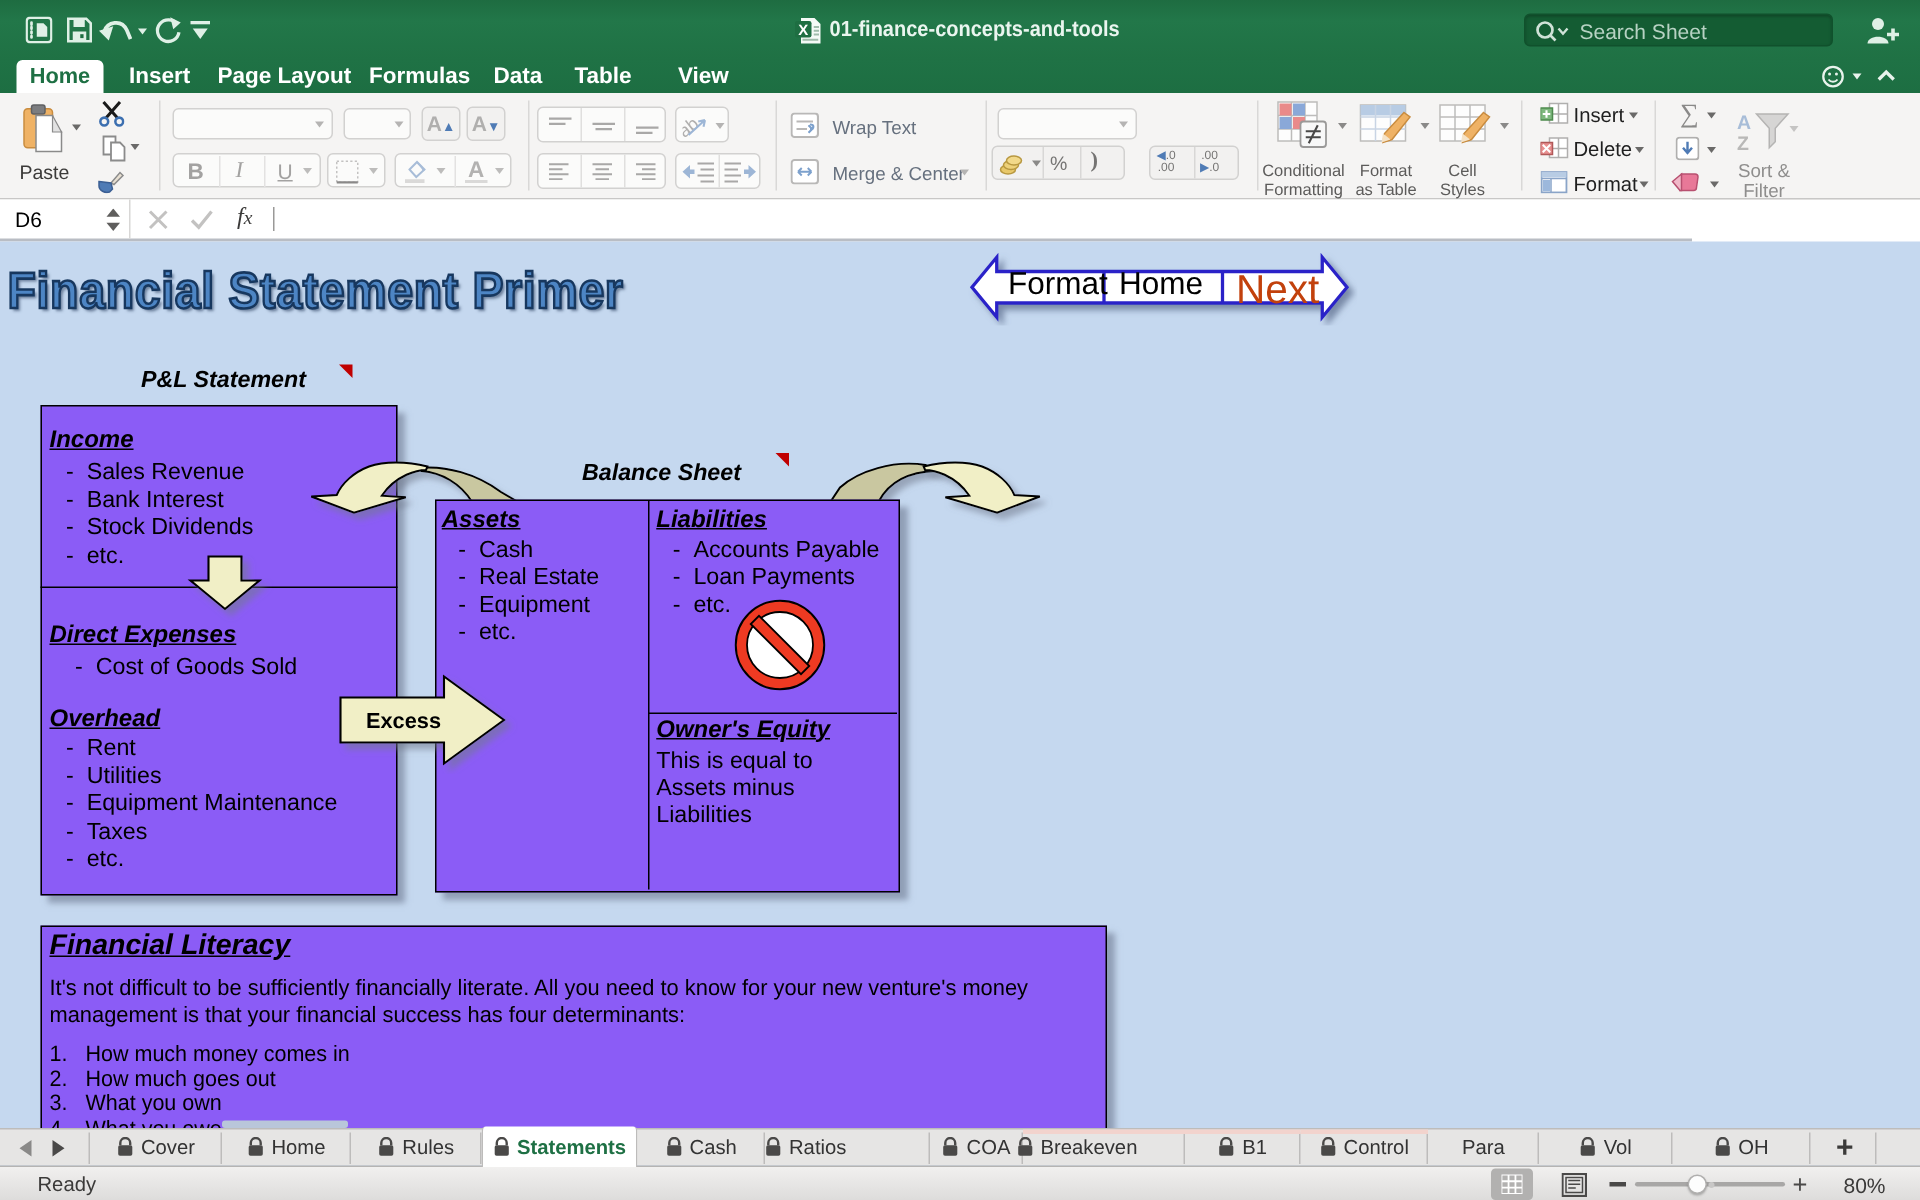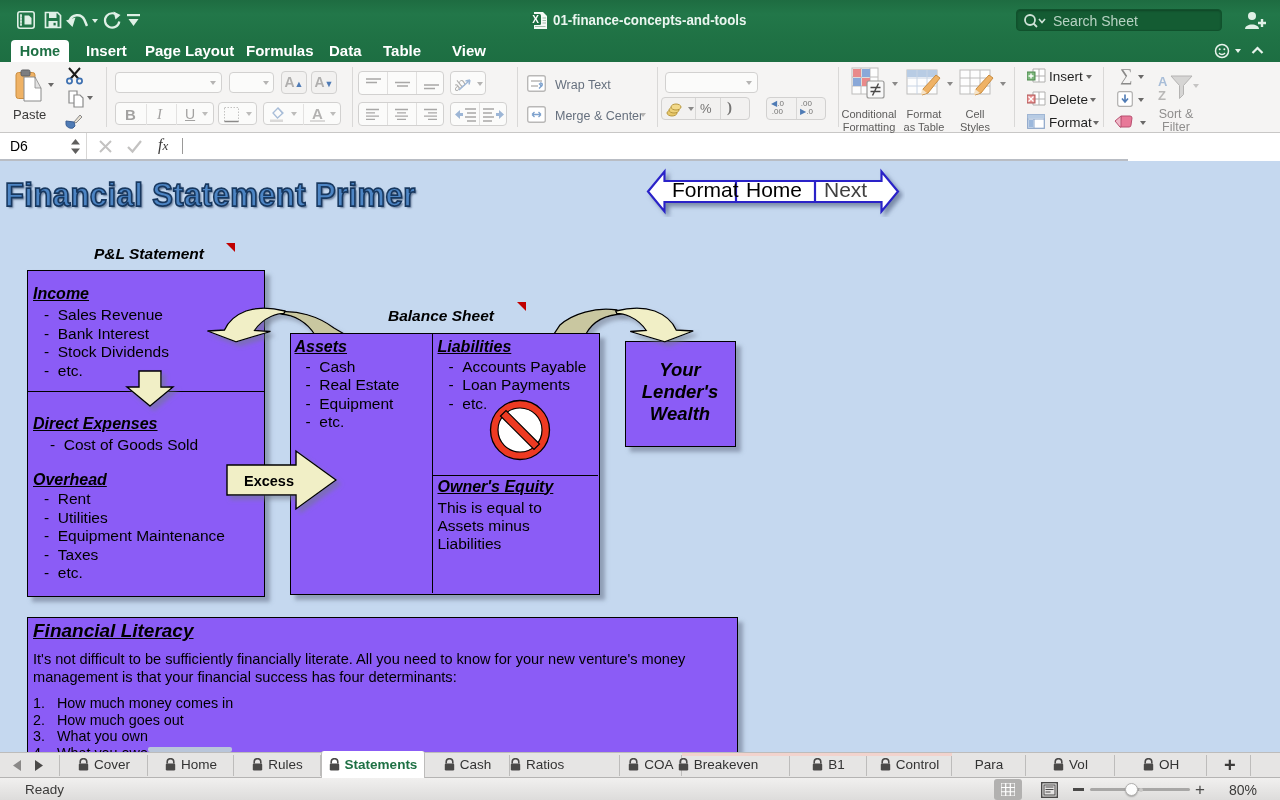--- a/index.html
+++ b/index.html
@@ -375,21 +375,21 @@
           <feDropShadow dx="3.5" dy="3.5" stdDeviation="2" flood-color="#5e7090" flood-opacity="0.75"></feDropShadow>
         </filter>
       </defs>
     <g filter="url(#navsh)">
       <path d="M23.5 14 H240.5 V4.5 L257 24.5 L240.5 44.5 V35 H23.5 V44.5 L7 24.5 L23.5 4.5 Z" fill="#fff" stroke="#2a22c8" stroke-width="2.2" stroke-linejoin="miter"></path>
     </g>
     <path d="M95 14 V35 M174 14 V35" stroke="#2a22c8" stroke-width="2.2"></path>
   </svg>
   <div class="abs" style="left:672px;top:17px;font-size:21px;color:#000">Format</div>
   <div class="abs" style="left:746px;top:17px;font-size:21px;color:#000">Home</div>
-  <div class="abs" style="left:824px;top:17px;font-size:21px;color:#404040">Next</div>
+  <div class="abs" style="left:824px;top:17px;font-size:27px;color:#c2410c">Next</div>
 
   <div class="lbl" style="left:94px;top:84px">P&amp;L Statement</div>
   <div class="cmark" style="left:226px;top:82px"></div>
   <div class="lbl" style="left:388px;top:146px">Balance Sheet</div>
   <div class="cmark" style="left:517px;top:141px"></div>
 
   <div class="wbox" style="left:27px;top:109px;width:238px;height:327px"></div>
   <div class="abs" style="left:27px;top:229.5px;width:238px;height:0;border-top:1.5px solid #000;z-index:1"></div>
   <div class="hdr" style="position:absolute;left:33px;top:124px">Income</div>
   <div class="itm" style="position:absolute;left:44px;top:145px">-&nbsp;&nbsp;Sales Revenue</div>
@@ -447,23 +447,20 @@
 
   <svg class="abs" style="left:0;top:0;z-index:6;overflow:visible" width="1280" height="591" viewBox="0 0 1280 591">
     <path filter="url(#ash)" d="M615.75 150 C629.75 146.5, 644.75 146.5, 654.75 150 C664.75 153.8, 672.75 161, 676.25 169 L693.25 170 L664.75 180.8 L630.25 170.5 L646.25 169.5 C642.25 163.5, 636.25 158.5, 629.75 155.5 C625.25 153.5, 620.25 152.3, 616.75 152.3 Z" fill="#f1efc6" stroke="#000" stroke-width="1.3"></path>
   </svg>
 
   <svg class="abs" style="left:221px;top:285px;z-index:5" width="125" height="70" viewBox="0 0 125 70">
     <path filter="url(#ash)" d="M6 19 H75 V5 L115 34 L75 63 V49 H6 Z" fill="#f1efc6" stroke="#000" stroke-width="1.4"></path>
   </svg>
   <div class="abs" style="left:244px;top:311.5px;font-size:14.5px;font-weight:bold;color:#000;z-index:5">Excess</div>
 
-  <div class="wbox" style="left:625px;top:180px;width:111px;height:106px;z-index:3">
-    <div class="abs" style="left:0;top:17px;width:108px;text-align:center;font-weight:bold;font-style:italic;font-size:18.5px;line-height:22px;color:#000">Your<br>Lender's<br>Wealth</div>
-  </div>
 
   <div class="wbox" style="left:27px;top:456px;width:711px;height:136px"></div>
   <div class="abs" style="left:33px;top:459px;font-weight:bold;font-style:italic;text-decoration:underline;font-size:19px;color:#000">Financial Literacy</div>
   <div class="abs" style="left:33px;top:490px;width:700px;font-size:14.8px;line-height:17.5px;color:#000;white-space:nowrap;transform:scaleX(0.985);transform-origin:left top">It's not difficult to be sufficiently financially literate. All you need to know for your new venture's money<br>management is that your financial success has four determinants:</div>
   <div class="abs" style="left:33px;top:534px;font-size:14.8px;line-height:16.7px;color:#000;transform:scaleX(0.97);transform-origin:left top">1.&nbsp;&nbsp;&nbsp;How much money comes in<br>2.&nbsp;&nbsp;&nbsp;How much goes out<br>3.&nbsp;&nbsp;&nbsp;What you own<br>4.&nbsp;&nbsp;&nbsp;What you owe</div>
 
   <div class="abs" style="left:148px;top:586px;width:84px;height:5px;background:#b9c6da;border-radius:2px"></div>
 </div>
 <div id="stabs">
   <svg class="abs" style="left:11px;top:6px" width="12" height="13" viewBox="0 0 12 13">

